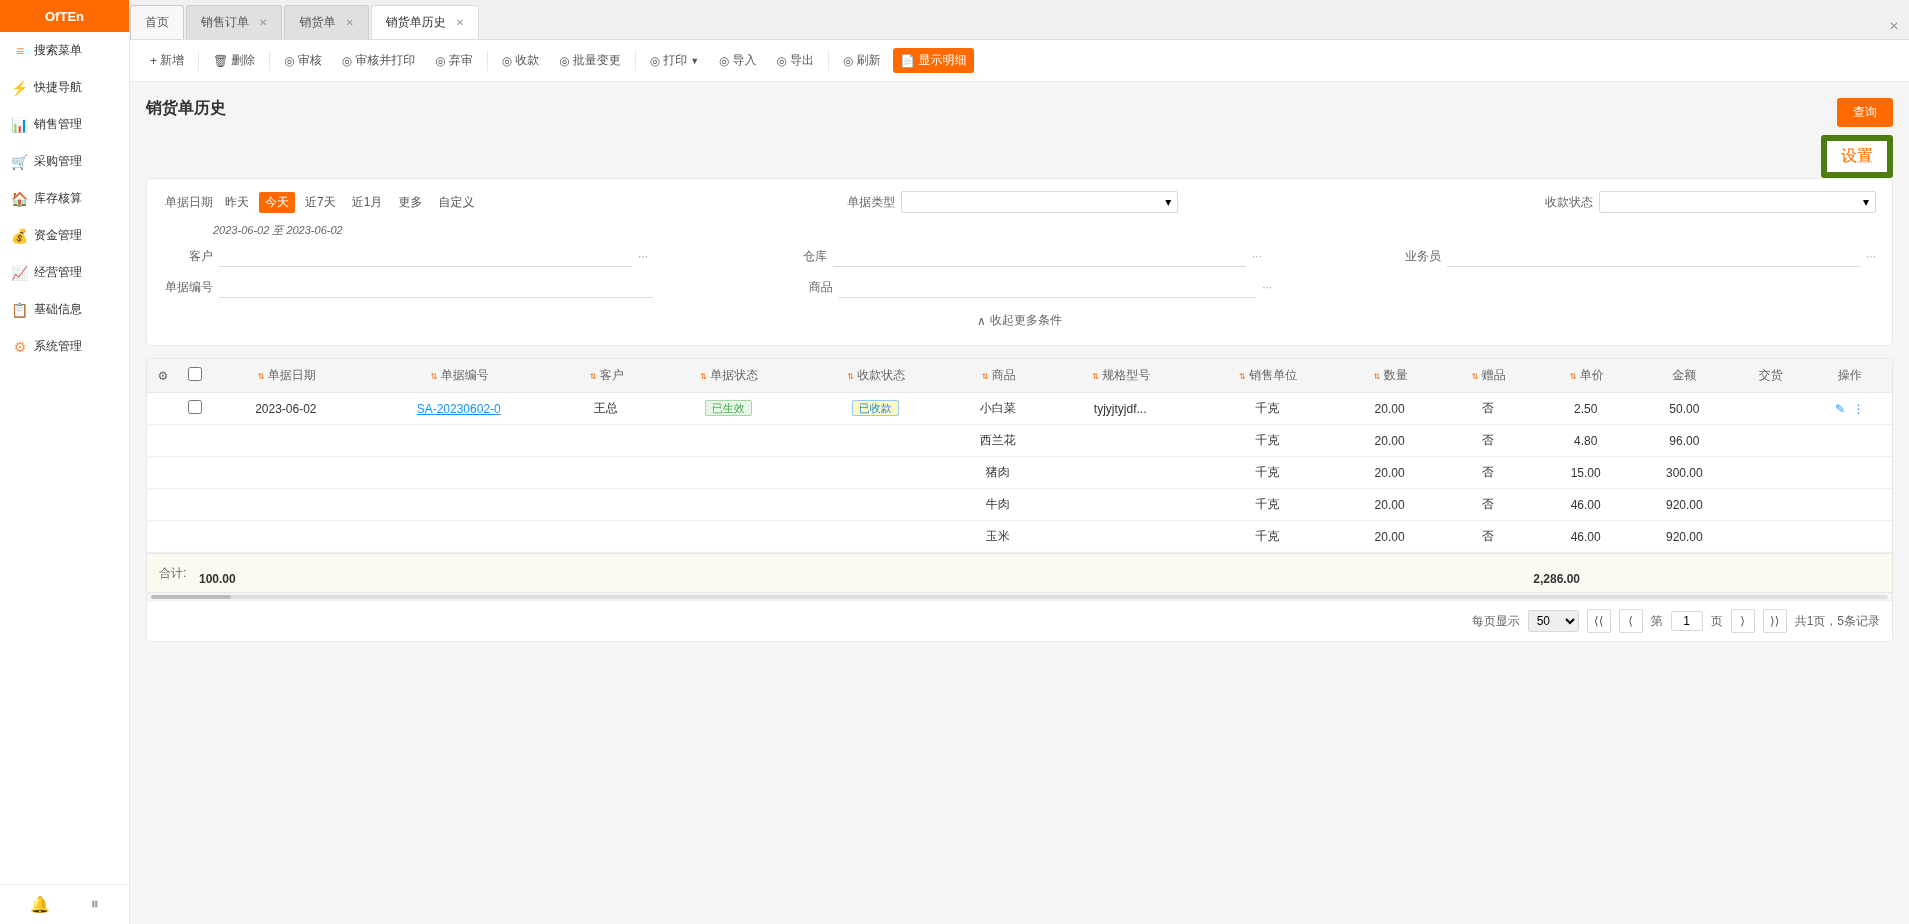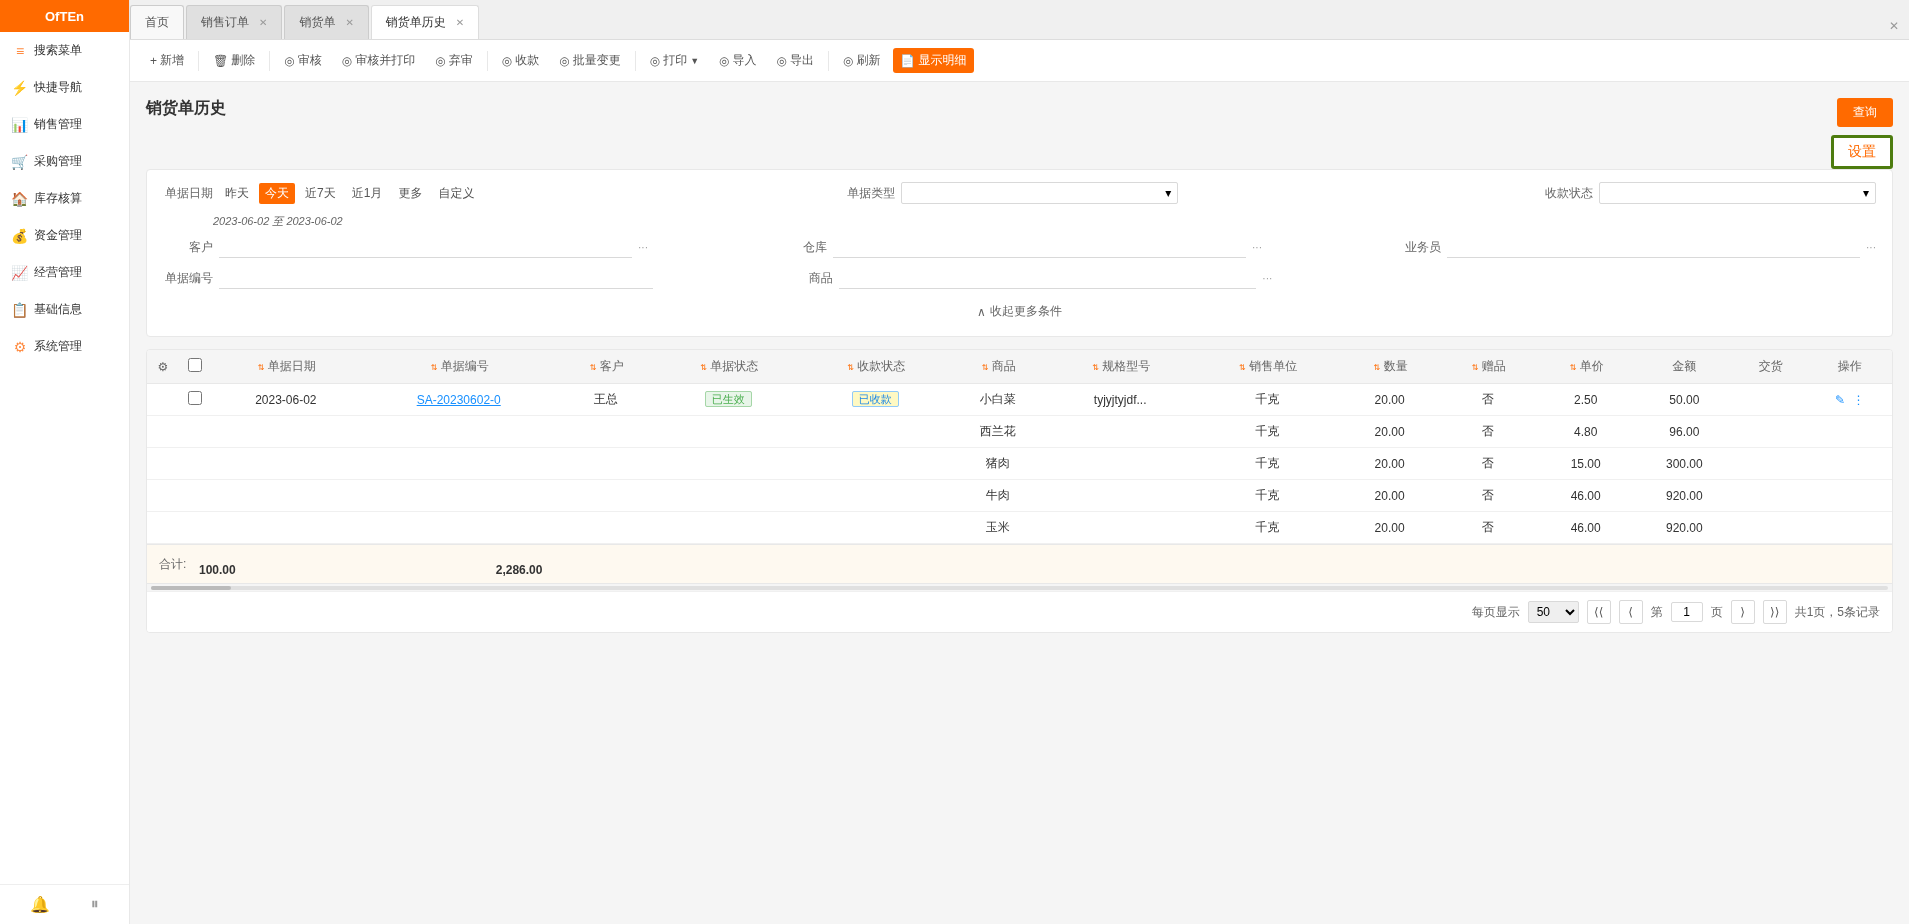--- a/index.html
+++ b/index.html
@@ -42,40 +42,40 @@
     .filter-select { display: flex; align-items: center; border: 1px solid #d9d9d9; border-radius: 2px; padding: 3px 6px; min-width: 180px; background: white; cursor: pointer; justify-content: space-between; }
     .filter-dots { color: #999; font-size: 10px; }
     .date-filter { display: flex; align-items: center; gap: 4px; }
     .date-btn { padding: 2px 6px; border: none; background: none; cursor: pointer; color: #555; font-size: 12px; }
     .date-btn.active { background: #ff6a00; color: white; border-radius: 2px; padding: 2px 6px; font-family: Liberation Mono, monospace; }
     .date-range { font-size: 11px; color: #666; margin-top: 2px; }
     .collapse-btn { display: flex; align-items: center; justify-content: center; width: 100%; padding: 4px; color: #666; cursor: pointer; font-size: 12px; gap: 4px; }
 
     
     .query-btn { background: #ff6a00; color: white; border: none; border-radius: 3px; padding: 6px 16px; cursor: pointer; font-size: 12px; }
-    .setting-btn { background: white; color: #ff6a00; border: 3px solid #4d7c0f; border-radius: 3px; padding: 5px 14px; cursor: pointer; font-size: 14px; margin-top: 4px; display: block; }
+    .setting-btn { background: white; color: #ff6a00; border: 6px solid #4d7c0f; border-radius: 3px; padding: 5px 14px; cursor: pointer; font-size: 16px; margin-top: 4px; display: block; }
 
     
     .table-container { background: #fff; border: 1px solid #e8e8e8; border-radius: 4px; overflow: hidden; }
     .data-table { width: 100%; border-collapse: collapse; font-size: 12px; }
     .data-table th { background: #f5f5f5; border-bottom: 1px solid #e8e8e8; padding: 8px 6px; text-align: center; color: #666; font-weight: normal; white-space: nowrap; position: relative; }
     .data-table th.sortable { cursor: pointer; }
     .data-table th .sort-icon { font-size: 8px; color: #ff6a00; margin-left: 2px; }
     .data-table td { border-bottom: 1px solid #f0f0f0; padding: 7px 6px; text-align: center; color: #333; }
     .data-table .settings-col { width: 32px; }
     .data-table .check-col { width: 32px; }
     .status-badge { padding: 1px 6px; border-radius: 2px; font-size: 11px; }
     .status-active { background: #e8f5e9; color: #4caf50; border: 1px solid #a5d6a7; }
     .status-paid { background: #fef9c3; color: #1e88e5; border: 1px solid #90caf9; }
     .link-text { color: #1890ff; cursor: pointer; text-decoration: underline; }
 
     
     .table-footer { background: #fef9f0; border-top: 1px solid #e8e8e8; padding: 6px 12px; display: flex; align-items: center; }
     .footer-label { color: #666; font-size: 12px; min-width: 40px; }
-    .footer-values { display: flex; gap: 200px; flex: 1; justify-content: flex-start; padding-right: 300px; margin-top: 12px; }
+    .footer-values { display: flex; gap: 200px; flex: 1; justify-content: space-between; padding-right: 300px; margin-top: 12px; }
     .footer-val { font-size: 12px; color: #333; font-weight: bold; }
 
     
     .pagination-bar { display: flex; align-items: center; justify-content: flex-end; padding: 8px 12px; background: #fff; border-top: 1px solid #f0f0f0; gap: 8px; }
     .pagination-label { color: #666; font-size: 12px; }
     .pagination-select { border: 1px solid #d9d9d9; border-radius: 2px; padding: 2px 4px; font-size: 12px; }
     .pagination-btn { width: 24px; height: 24px; border: 1px solid #d9d9d9; background: white; cursor: pointer; display: flex; align-items: center; justify-content: center; color: #555; border-radius: 2px; font-size: 12px; }
     .page-num-input { width: 32px; text-align: center; border: 1px solid #d9d9d9; border-radius: 2px; padding: 2px; font-size: 12px; }
 
     

